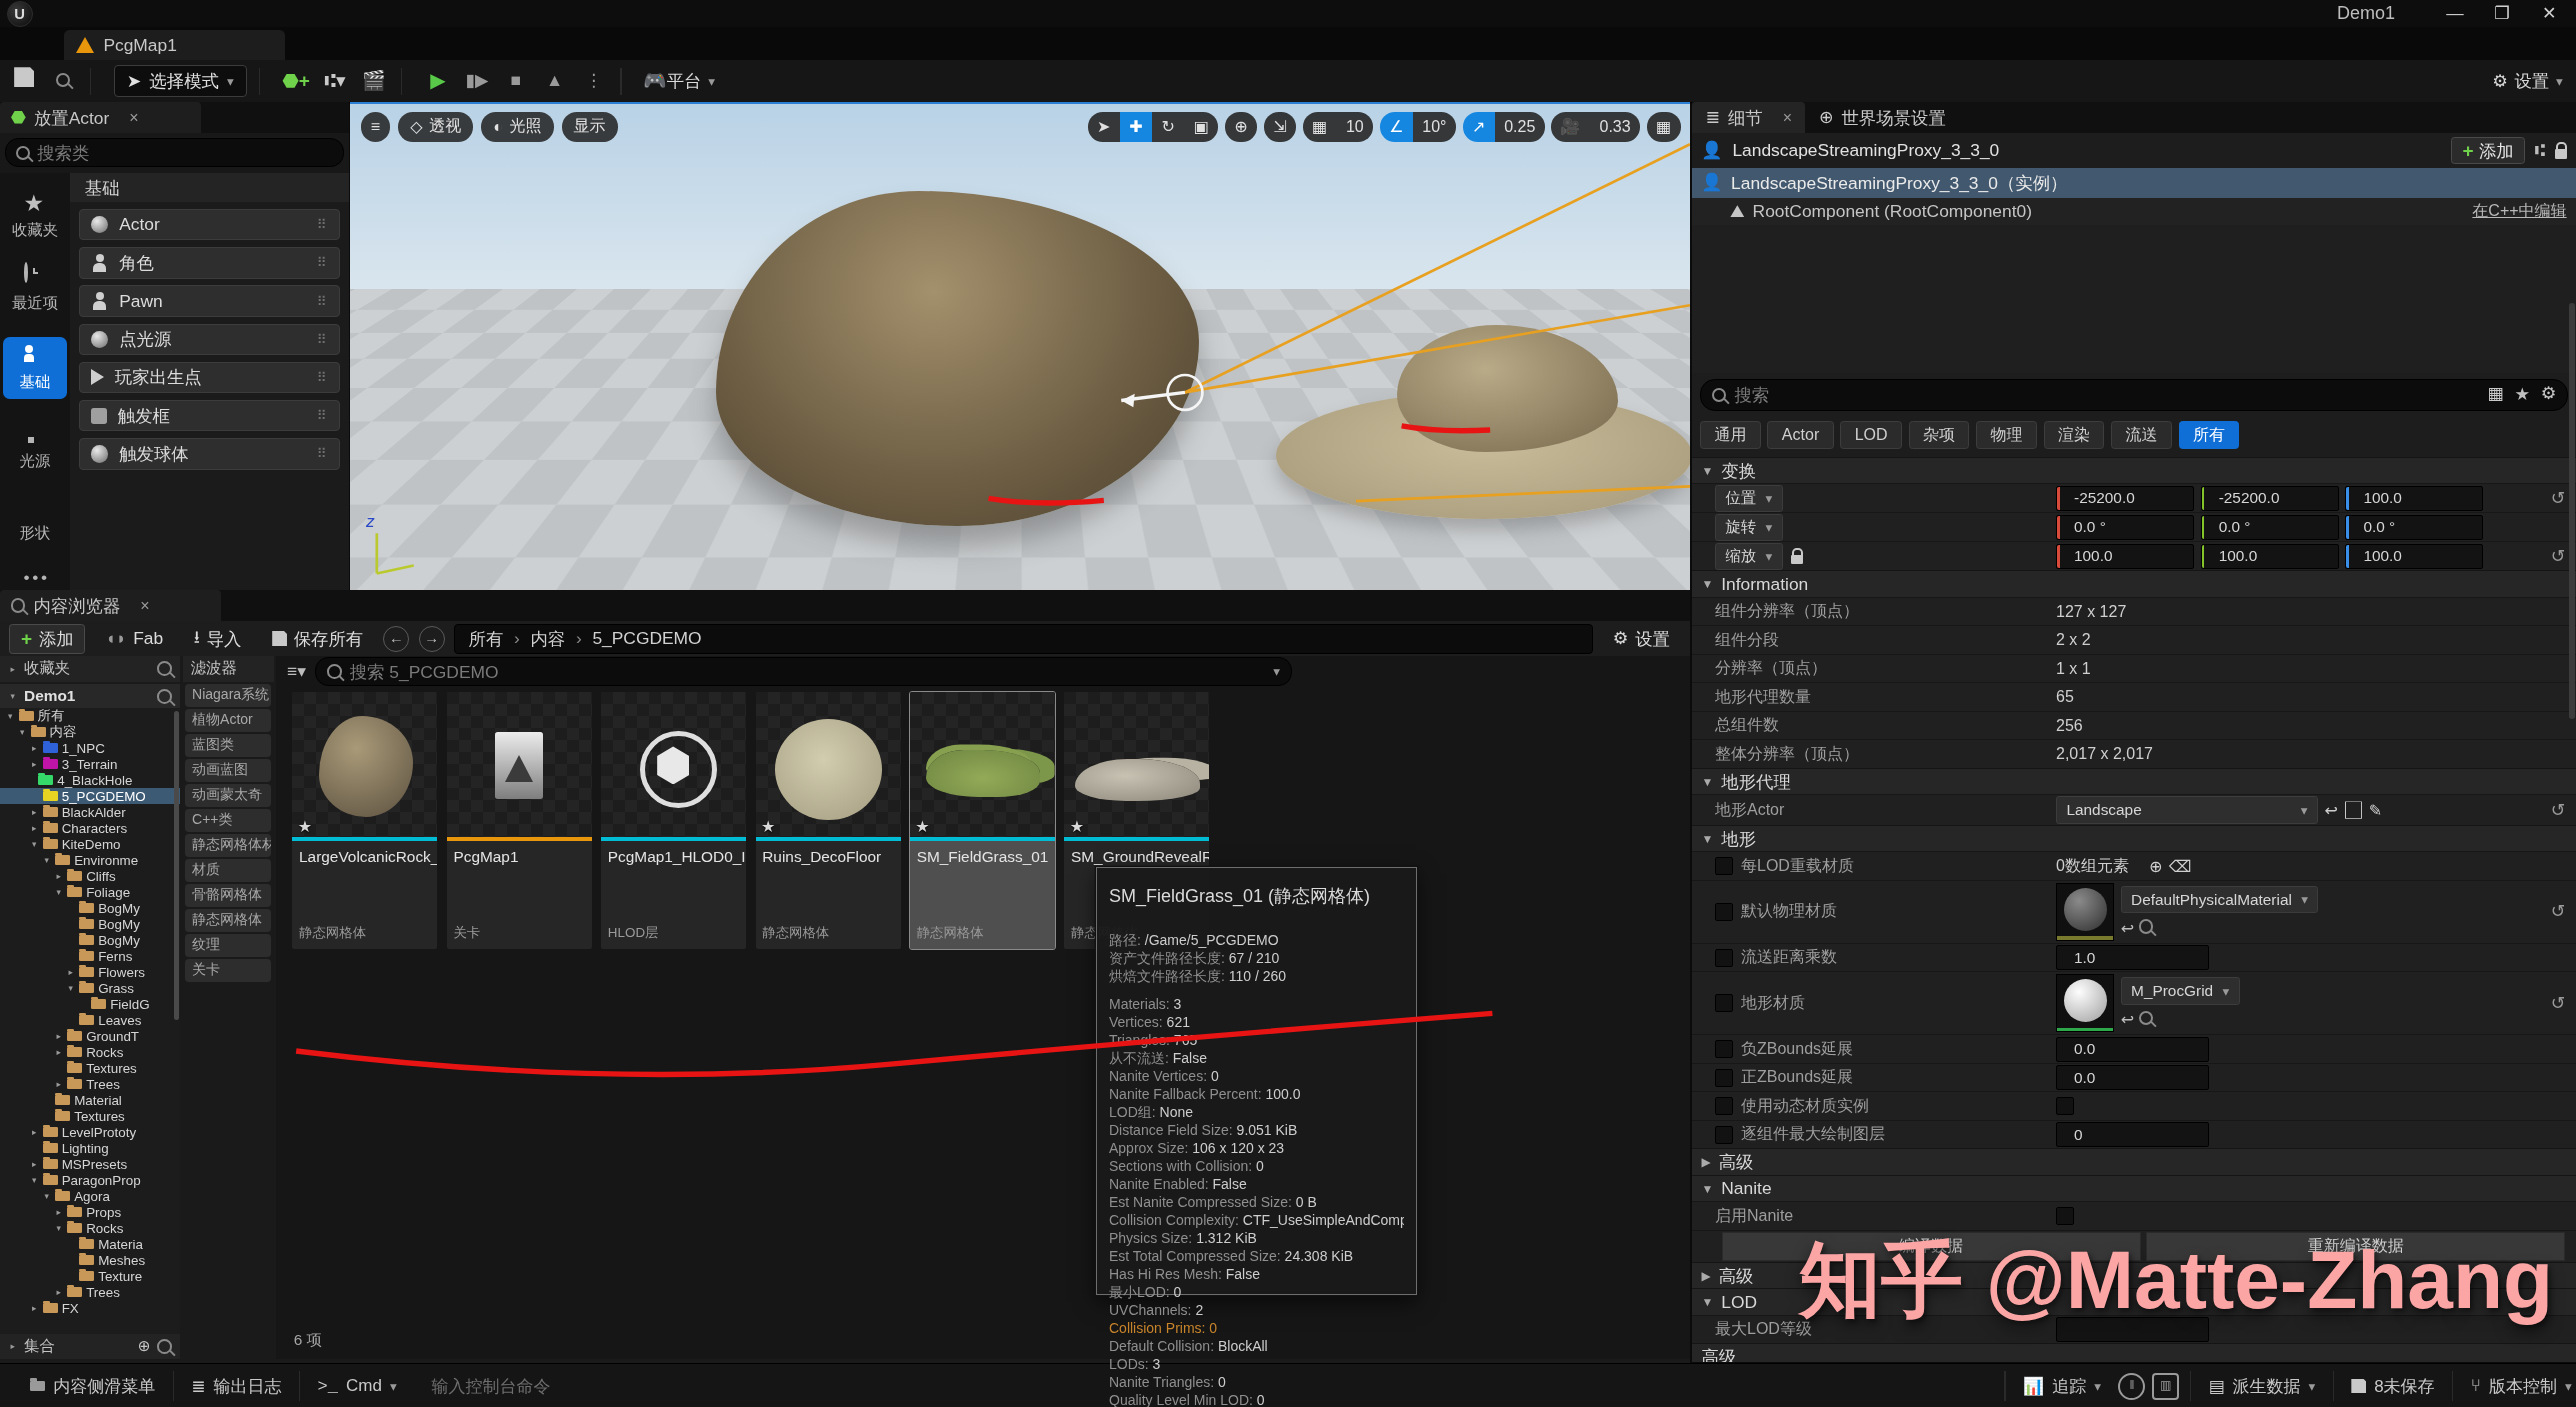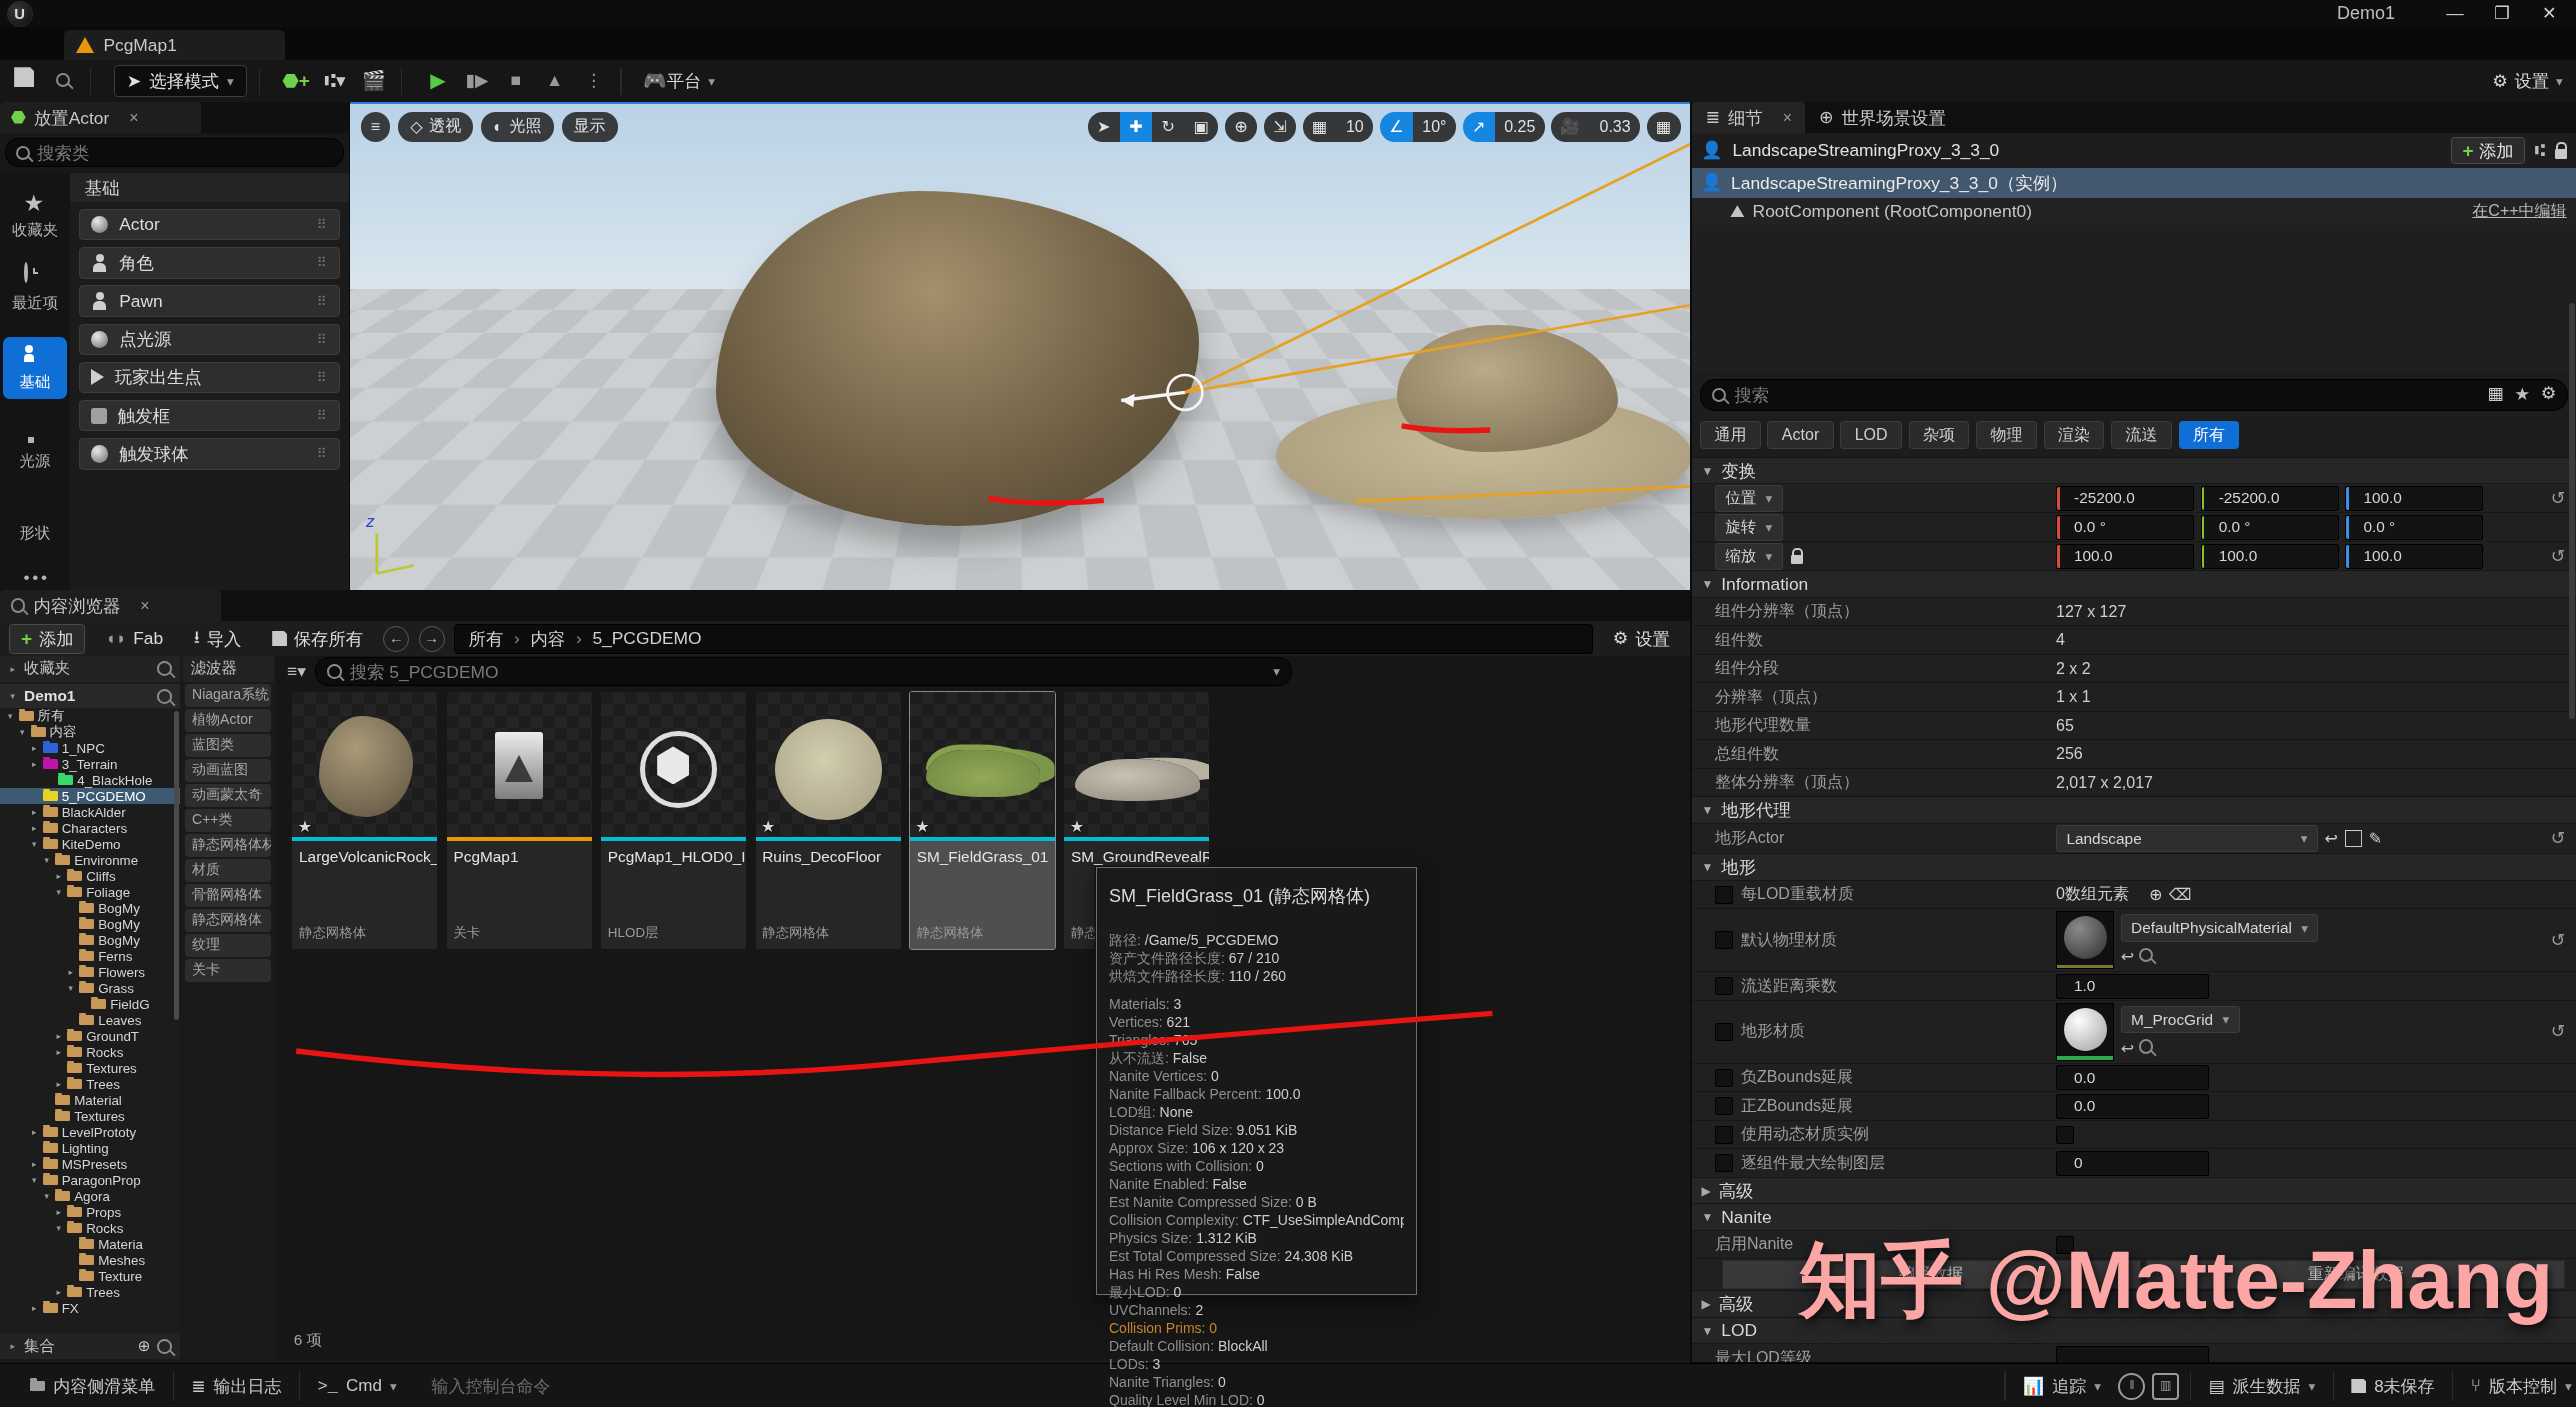--- a/index.html
+++ b/index.html
@@ -503,28 +503,20 @@
       <div class="prow" style="height: 27.5px;">
         <div class="lab">
           <span>组件分辨率（顶点）</span>
         </div>
         <div class="val">
           <span>127 x 127</span>
         </div>
       </div>
       <div class="prow" style="height: 27.5px;">
         <div class="lab">
-          <span>组件数</span>
-        </div>
-        <div class="val">
-          <span>4</span>
-        </div>
-      </div>
-      <div class="prow" style="height: 27.5px;">
-        <div class="lab">
           <span>组件分段</span>
         </div>
         <div class="val">
           <span>2 x 2</span>
         </div>
       </div>
       <div class="prow" style="height: 27.5px;">
         <div class="lab">
           <span>分辨率（顶点）</span>
         </div>
@@ -796,21 +788,21 @@
             <div class="tree-row" style="padding-left: 29.5px;">
               <span class="tarrow">▸</span>
               <span class="folder" style="background: rgb(47, 98, 216);"></span>
               <span>1_NPC</span>
             </div>
             <div class="tree-row" style="padding-left: 29.5px;">
               <span class="tarrow">▸</span>
               <span class="folder" style="background: rgb(192, 19, 168);"></span>
               <span>3_Terrain</span>
             </div>
-            <div class="tree-row" style="padding-left: 45px;">
+            <div class="tree-row" style="padding-left: 25px;">
               <span class="tarrow"> </span>
               <span class="folder" style="background: rgb(53, 217, 106);"></span>
               <span>4_BlackHole</span>
             </div>
             <div class="tree-row sel" style="padding-left: 29.5px;">
               <span class="tarrow"> </span>
               <span class="folder" style="background: rgb(230, 211, 34);"></span>
               <span>5_PCGDEMO</span>
             </div>
             <div class="tree-row" style="padding-left: 29.5px;">

